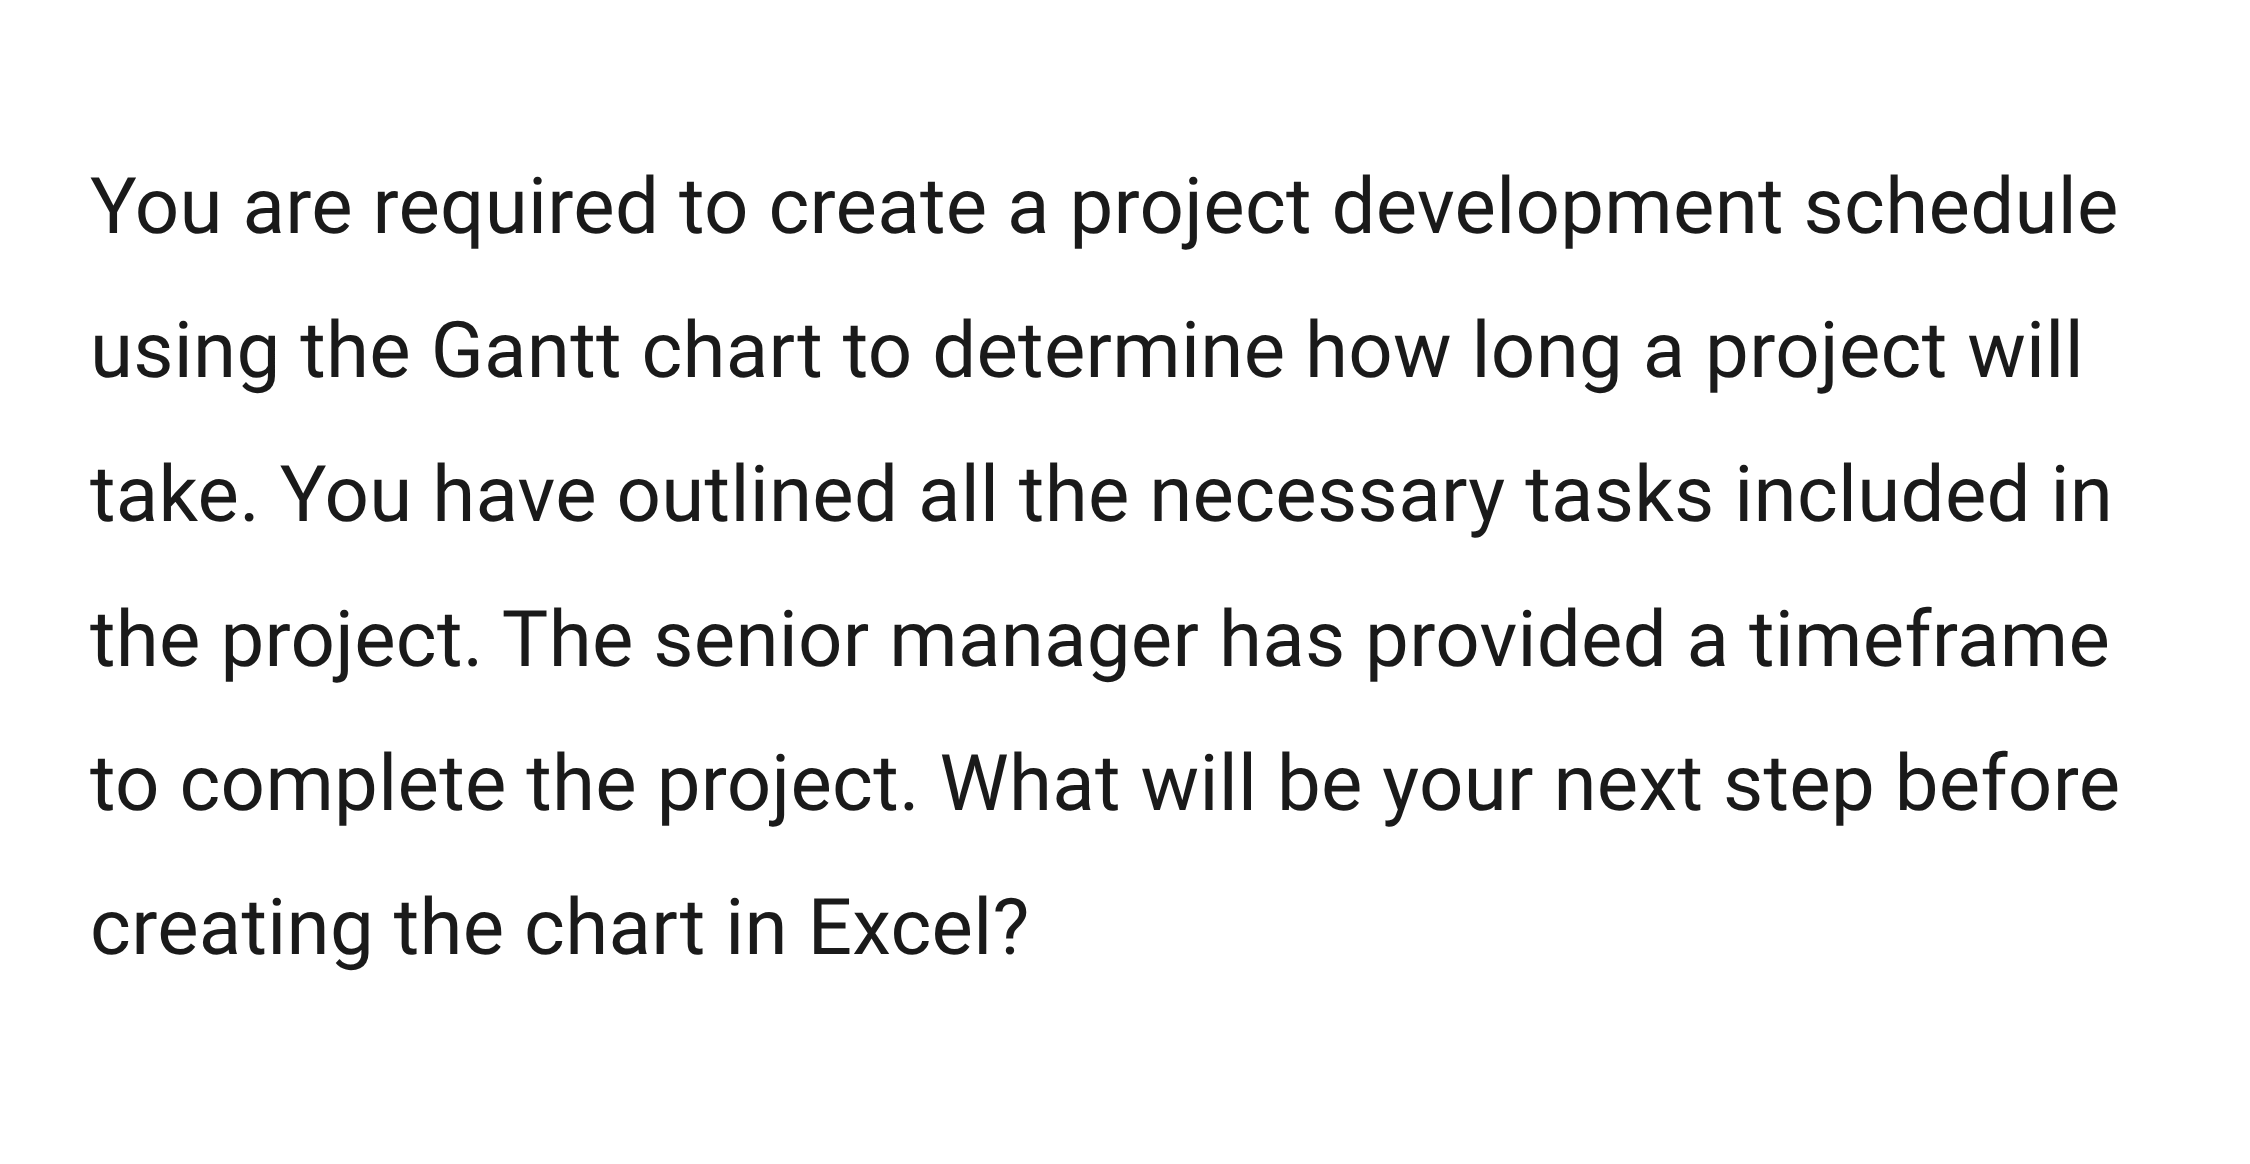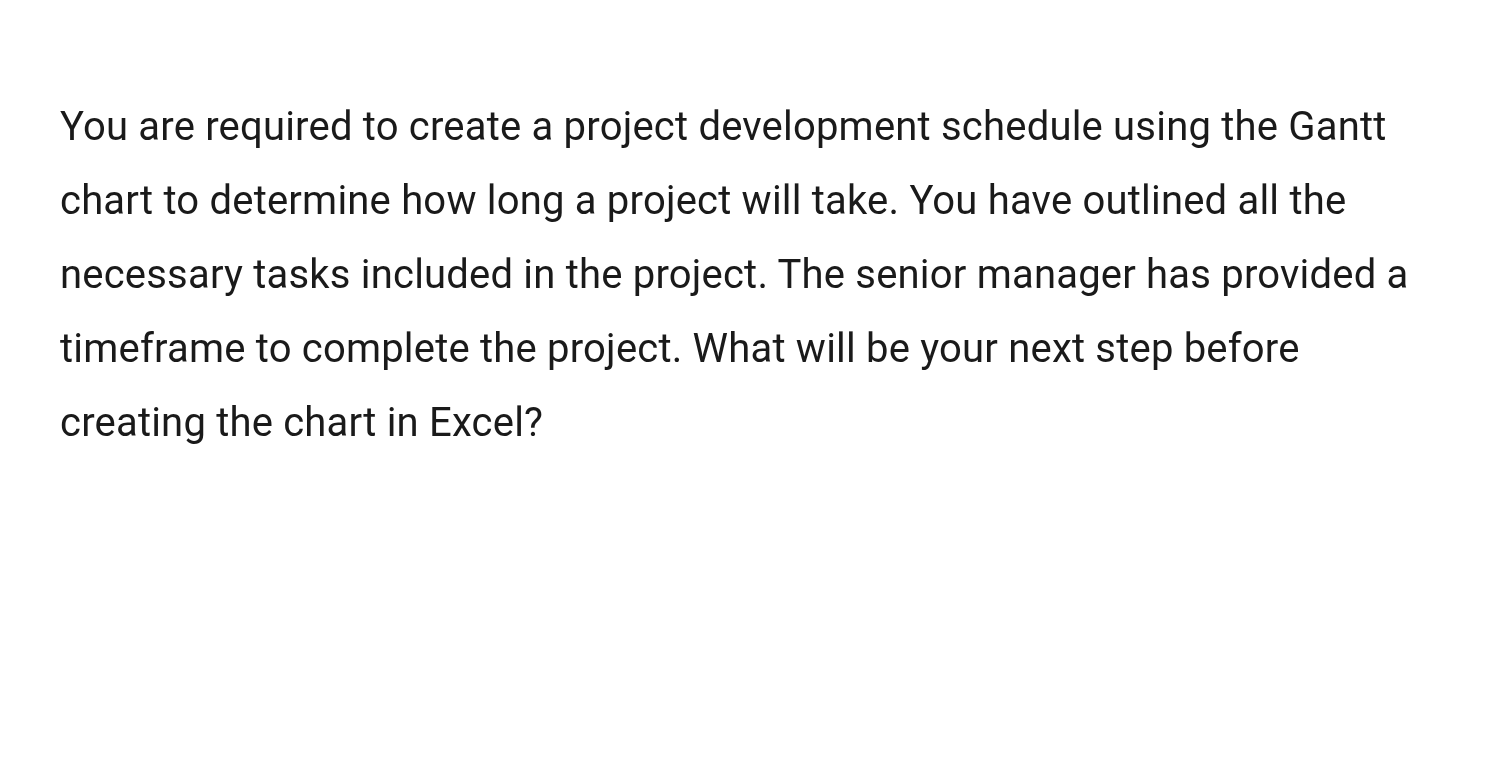--- a/index.html
+++ b/index.html
@@ -9,21 +9,21 @@
     }
     body {
       width: 1500px;
       height: 776px;
       background: #ffffff;
       font-family: -apple-system, BlinkMacSystemFont, "Segoe UI", Roboto, Helvetica, Arial, sans-serif;
       padding: 90px 60px 60px 60px;
       overflow: hidden;
     }
     .question-text {
-      font-size: 40px;
+      font-size: 52px;
       line-height: 1.85;
       color: #1a1a1a;
       font-weight: 400;
       letter-spacing: 0.2px;
     }
   </style>
 </head>
 <body>
 
 <p class="question-text">You are required to create a project development schedule using the Gantt chart to determine how long a project will take. You have outlined all the necessary tasks included in the project. The senior manager has provided a timeframe to complete the project. What will be your next step before creating the chart in Excel?</p>

